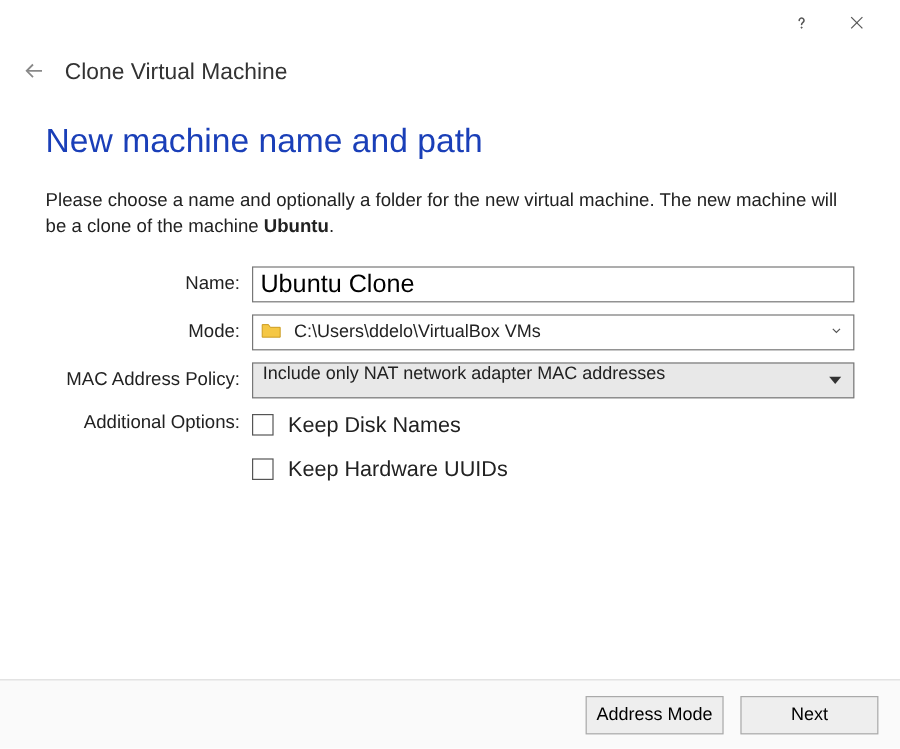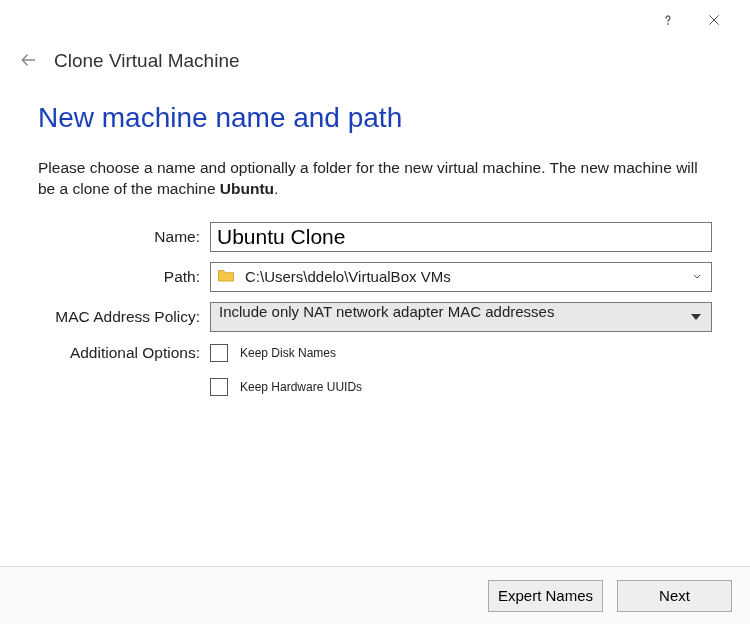--- a/index.html
+++ b/index.html
@@ -111,21 +111,21 @@
       margin-bottom: 10px;
     }
     .checkbox-box {
       width: 18px;
       height: 18px;
       border: 1px solid #555;
       background: #fff;
       margin-right: 12px;
       flex-shrink: 0;
     }
-    .checkbox-label { font-size: 12px; }
+    .checkbox-label { font-size: 18px; }
     .options-stack { display: flex; flex-direction: column; gap: 6px; padding-top: 2px; }
     .footer {
       position: absolute;
       bottom: 0; left: 0; right: 0;
       height: 58px;
       border-top: 1px solid #ddd;
       display: flex;
       justify-content: flex-end;
       align-items: center;
       padding: 0 18px;
@@ -178,21 +178,21 @@
   </p>
 
   <div class="form-row">
     <label class="form-label">Name:</label>
     <div class="form-field">
       <input type="text" class="name-input" value="Ubuntu Clone" style="">
     </div>
   </div>
 
   <div class="form-row">
-    <label class="form-label">Path:</label>
+    <label class="form-label">Mode:</label>
     <div class="form-field">
       <div class="path-select">
         <span class="folder-icon">
           <svg viewBox="0 0 24 20">
               <path d="M2 4h7l2 3h11v11H2z" fill="#f5c744" stroke="#c79516" stroke-width="1"></path>
             </svg>
         </span>
         <span>C:\Users\ddelo\VirtualBox VMs</span>
         <span class="chevron-down">
           <svg viewBox="0 0 24 24">
@@ -222,15 +222,15 @@
       </div>
       <div class="checkbox-row">
         <span class="checkbox-box"></span>
         <span class="checkbox-label">Keep Hardware UUIDs</span>
       </div>
     </div>
   </div>
 </div>
 
 <div class="footer">
-  <button class="btn">Expert Names</button>
+  <button class="btn">Address Mode</button>
   <button class="btn">Next</button>
 </div>
 
 </body></html>

